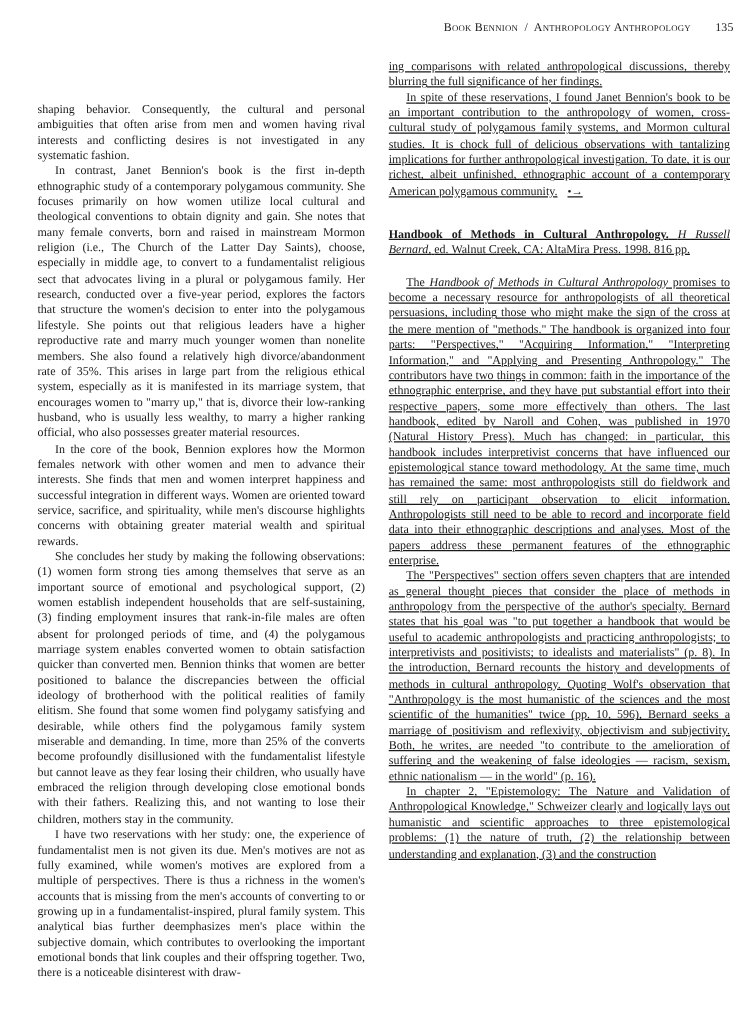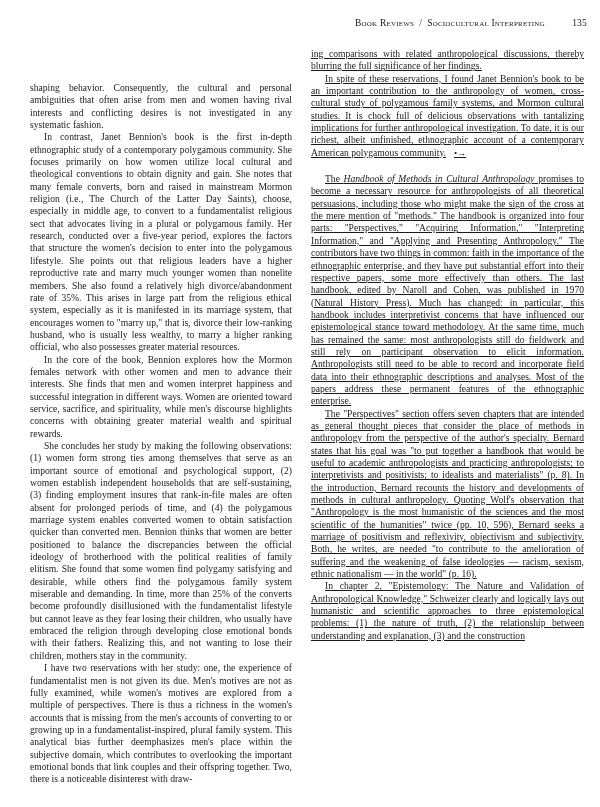--- a/index.html
+++ b/index.html
@@ -22,39 +22,44 @@
   .reviewer-name { font-variant: small-caps; display: block; }
   .reviewer-affil { font-style: italic; display: block; }
   .review-body { margin-top: 14px; }
   em { font-style: italic; margin-top: 16px; }
 </style>
 </head>
 <body>
 
 <div class="running-head">
   <span class="rh-left">
-    <span>Book Reviews</span>
+    <span>Book Bennion</span>
     &nbsp;<span>/</span>&nbsp;
-    <span>Sociocultural Interpreting</span>
+    <span>Anthropology Anthropology</span>
   </span>
   <span>135</span>
 </div>
 
 <div class="column col-left">
   <p>shaping behavior. Consequently, the cultural and personal ambiguities that often arise from men and women having rival interests and conflicting desires is not investigated in any systematic fashion.</p>
   <p class="indent">In contrast, Janet Bennion's book is the first in-depth ethnographic study of a contemporary polygamous community. She focuses primarily on how women utilize local cultural and theological conventions to obtain dignity and gain. She notes that many female converts, born and raised in mainstream Mormon religion (i.e., The Church of the Latter Day Saints), choose, especially in middle age, to convert to a fundamentalist religious sect that advocates living in a plural or polygamous family. Her research, conducted over a five-year period, explores the factors that structure the women's decision to enter into the polygamous lifestyle. She points out that religious leaders have a higher reproductive rate and marry much younger women than nonelite members. She also found a relatively high divorce/abandonment rate of 35%. This arises in large part from the religious ethical system, especially as it is manifested in its marriage system, that encourages women to "marry up," that is, divorce their low-ranking husband, who is usually less wealthy, to marry a higher ranking official, who also possesses greater material resources.</p>
   <p class="indent">In the core of the book, Bennion explores how the Mormon females network with other women and men to advance their interests. She finds that men and women interpret happiness and successful integration in different ways. Women are oriented toward service, sacrifice, and spirituality, while men's discourse highlights concerns with obtaining greater material wealth and spiritual rewards.</p>
   <p class="indent">She concludes her study by making the following observations: (1) women form strong ties among themselves that serve as an important source of emotional and psychological support, (2) women establish independent households that are self-sustaining, (3) finding employment insures that rank-in-file males are often absent for prolonged periods of time, and (4) the polygamous marriage system enables converted women to obtain satisfaction quicker than converted men. Bennion thinks that women are better positioned to balance the discrepancies between the official ideology of brotherhood with the political realities of family elitism. She found that some women find polygamy satisfying and desirable, while others find the polygamous family system miserable and demanding. In time, more than 25% of the converts become profoundly disillusioned with the fundamentalist lifestyle but cannot leave as they fear losing their children, who usually have embraced the religion through developing close emotional bonds with their fathers. Realizing this, and not wanting to lose their children, mothers stay in the community.</p>
   <p class="indent">I have two reservations with her study: one, the experience of fundamentalist men is not given its due. Men's motives are not as fully examined, while women's motives are explored from a multiple of perspectives. There is thus a richness in the women's accounts that is missing from the men's accounts of converting to or growing up in a fundamentalist-inspired, plural family system. This analytical bias further deemphasizes men's place within the subjective domain, which contributes to overlooking the important emotional bonds that link couples and their offspring together. Two, there is a noticeable disinterest with draw-</p>
 </div>
 
 <div class="column col-right">
   <p>ing comparisons with related anthropological discussions, thereby blurring the full significance of her findings.</p>
   <p class="indent"><span>In spite of these reservations, I found Janet Bennion's book to be an important contribution to the anthropology of women, cross-cultural study of polygamous family systems, and Mormon cultural studies. It is chock full of delicious observations with tantalizing implications for further anthropological investigation. To date, it is our richest, albeit unfinished, ethnographic account of a contemporary American polygamous community.</span><span class="end-mark">•→</span></p>
 
+  <div class="review-head">
+    <span class="review-title">Handbook of Methods in Cultural Anthropology.</span>
+    <span class="review-meta">H Russell Bernard,</span>
+    <span>ed. Walnut Creek, CA: AltaMira Press. 1998. 816 pp.</span>
+  </div>
 
 
   <div class="review-body">
     <p class="indent"><span>The </span><em>Handbook of Methods in Cultural Anthropology</em><span> promises to become a necessary resource for anthropologists of all theoretical persuasions, including those who might make the sign of the cross at the mere mention of "methods." The handbook is organized into four parts: "Perspectives," "Acquiring Information," "Interpreting Information," and "Applying and Presenting Anthropology." The contributors have two things in common: faith in the importance of the ethnographic enterprise, and they have put substantial effort into their respective papers, some more effectively than others. The last handbook, edited by Naroll and Cohen, was published in 1970 (Natural History Press). Much has changed: in particular, this handbook includes interpretivist concerns that have influenced our epistemological stance toward methodology. At the same time, much has remained the same: most anthropologists still do fieldwork and still rely on participant observation to elicit information. Anthropologists still need to be able to record and incorporate field data into their ethnographic descriptions and analyses. Most of the papers address these permanent features of the ethnographic enterprise.</span></p>
     <p class="indent">The "Perspectives" section offers seven chapters that are intended as general thought pieces that consider the place of methods in anthropology from the perspective of the author's specialty. Bernard states that his goal was "to put together a handbook that would be useful to academic anthropologists and practicing anthropologists; to interpretivists and positivists; to idealists and materialists" (p. 8). In the introduction, Bernard recounts the history and developments of methods in cultural anthropology. Quoting Wolf's observation that "Anthropology is the most humanistic of the sciences and the most scientific of the humanities" twice (pp. 10, 596), Bernard seeks a marriage of positivism and reflexivity, objectivism and subjectivity. Both, he writes, are needed "to contribute to the amelioration of suffering and the weakening of false ideologies — racism, sexism, ethnic nationalism — in the world" (p. 16).</p>
     <p class="indent">In chapter 2, "Epistemology: The Nature and Validation of Anthropological Knowledge," Schweizer clearly and logically lays out humanistic and scientific approaches to three epistemological problems: (1) the nature of truth, (2) the relationship between understanding and explanation, (3) and the construction</p>
   </div>
 </div>
 
 </body></html>

